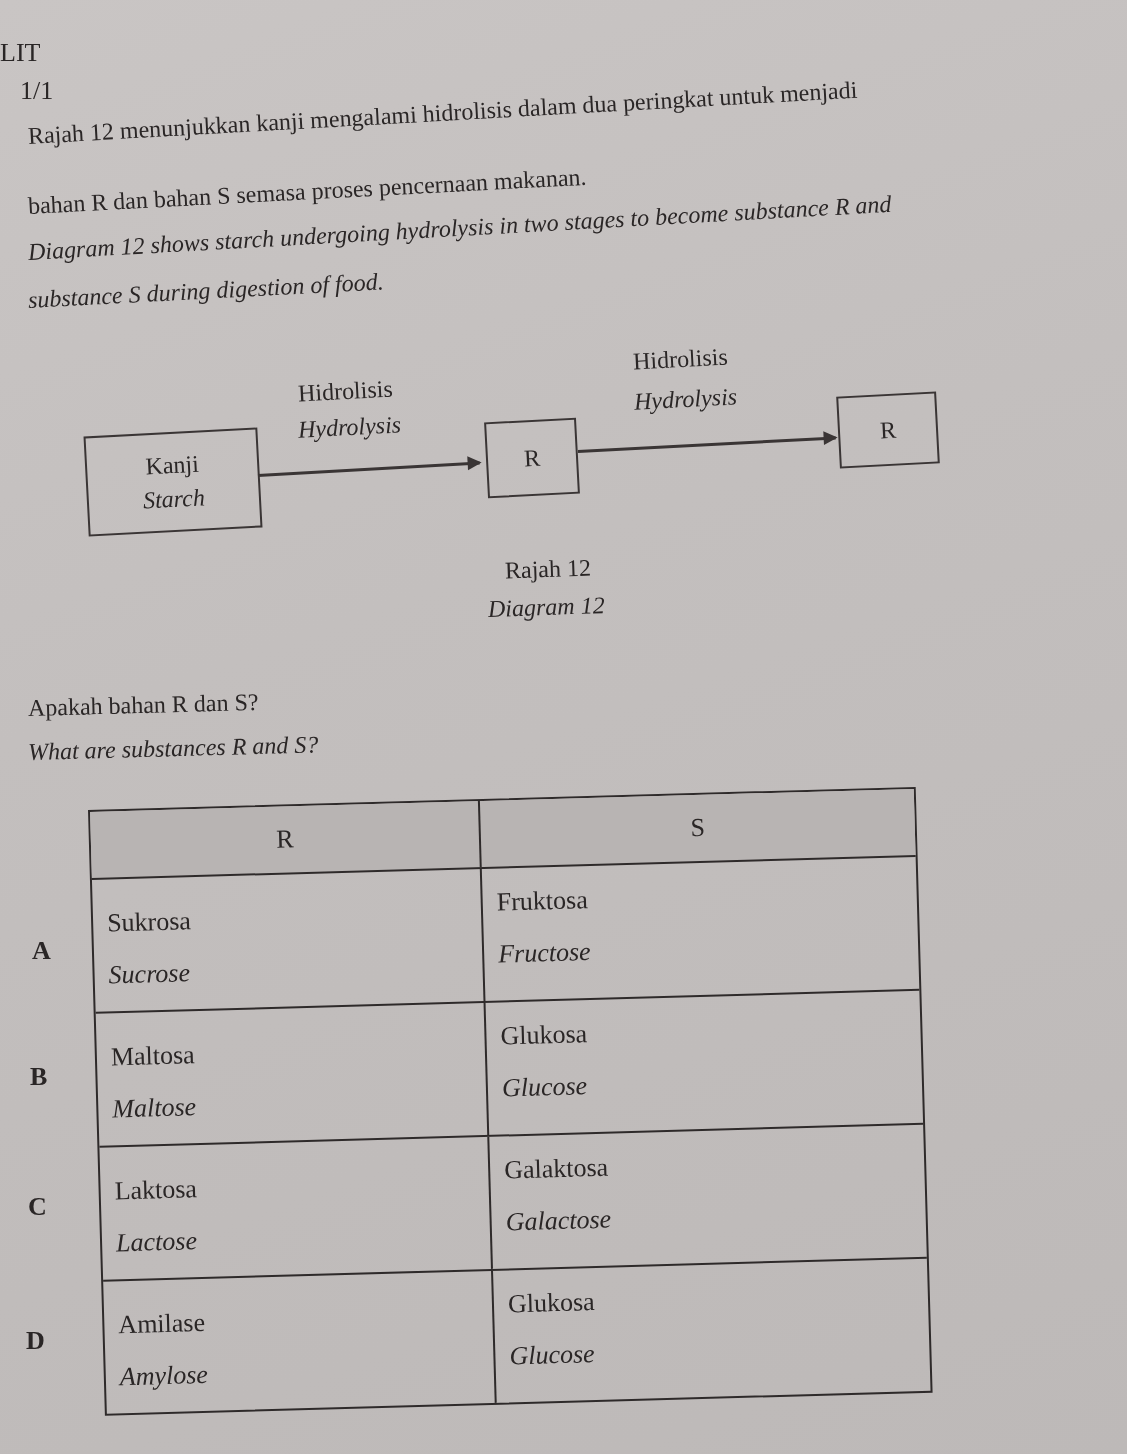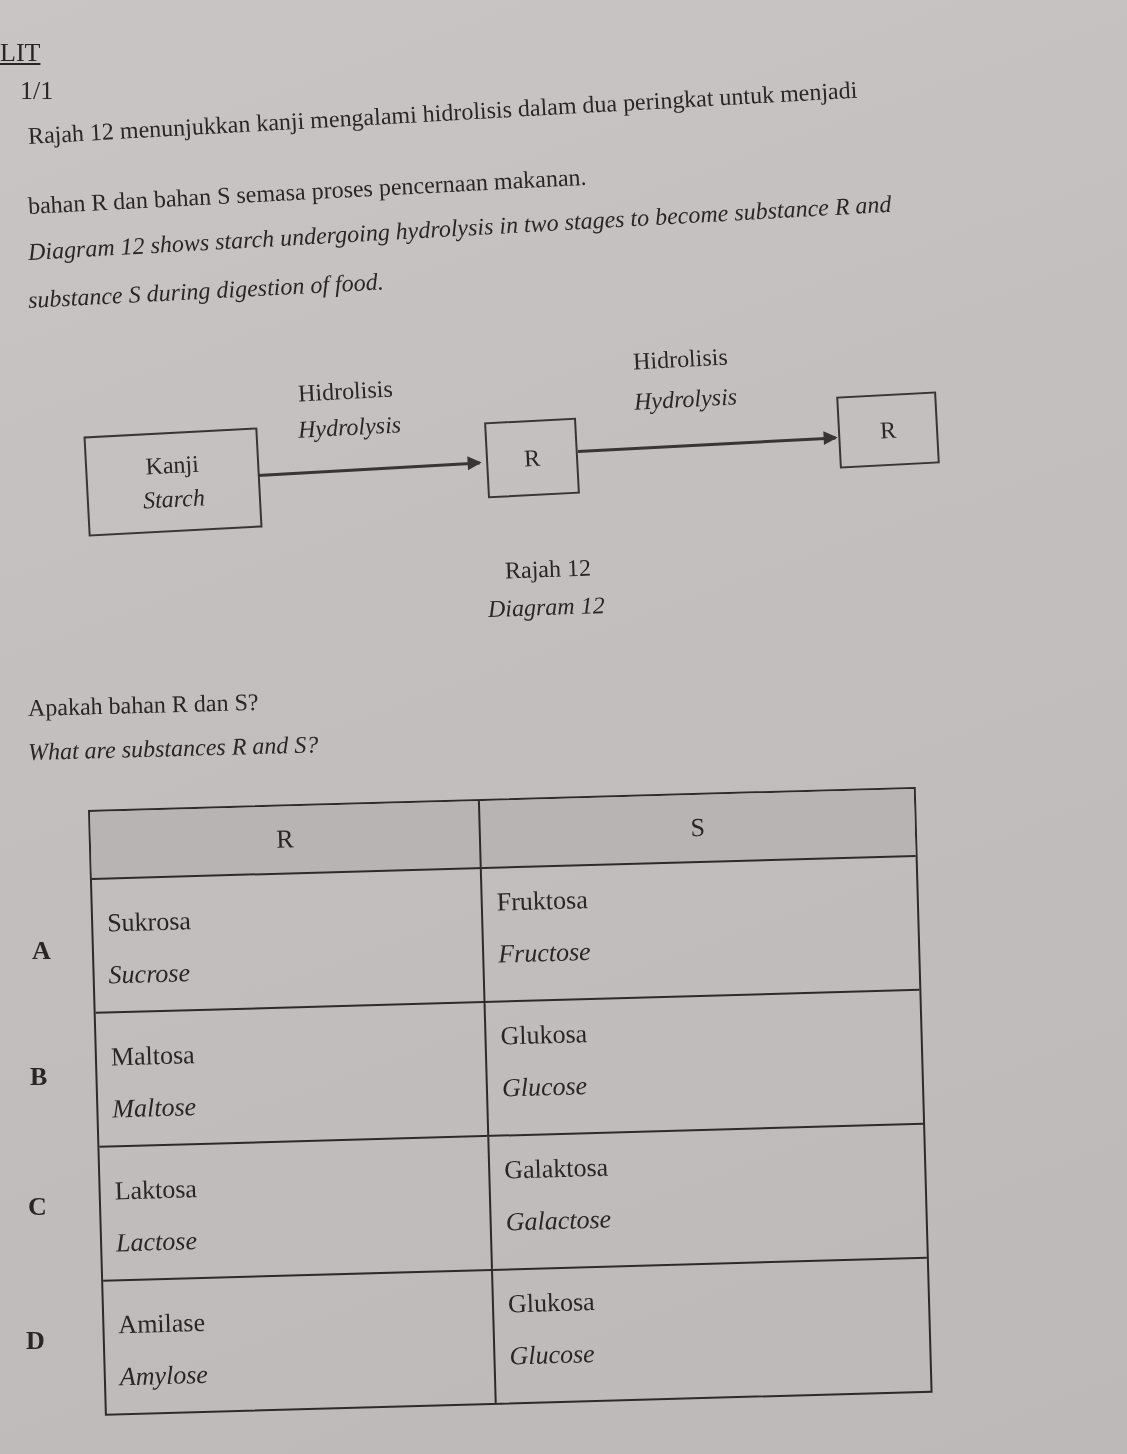--- a/index.html
+++ b/index.html
@@ -97,21 +97,21 @@
     }
     .body-cell.cell-s { padding-top: 8px; }
     .opt {
       font-weight: bold;
       font-size: 26px;
     }
   </style>
 </head>
 <body>
 
-<div class="abs hdr" style="left:0; top:40px;text-decoration:underline;">LIT</div>
+<div class="abs hdr" style="left:0; top:40px;">LIT</div>
 <div class="abs hdr" style="left:8px; top:78px;margin-left:12px;">1/1</div>
 
 <div class="abs para" style="top:122px; transform: rotate(-3.2deg);">Rajah 12 menunjukkan kanji mengalami hidrolisis dalam dua peringkat untuk menjadi</div>
 <div class="abs para" style="top:192px; transform: rotate(-3.0deg);">bahan R dan bahan S semasa proses pencernaan makanan.</div>
 <div class="abs para it" style="top:238px; transform: rotate(-3.2deg);">Diagram 12 shows starch undergoing hydrolysis in two stages to become substance R and</div>
 <div class="abs para it" style="top:286px; transform: rotate(-3.0deg);">substance S during digestion of food.</div>
 
 <div class="abs" style="left:0; top:0; width:1127px; height:640px;">
   <div class="abs box" style="left:86px; top:432px; width:174px; height:100px; transform: rotate(-3deg);">
     <span>Kanji</span>

